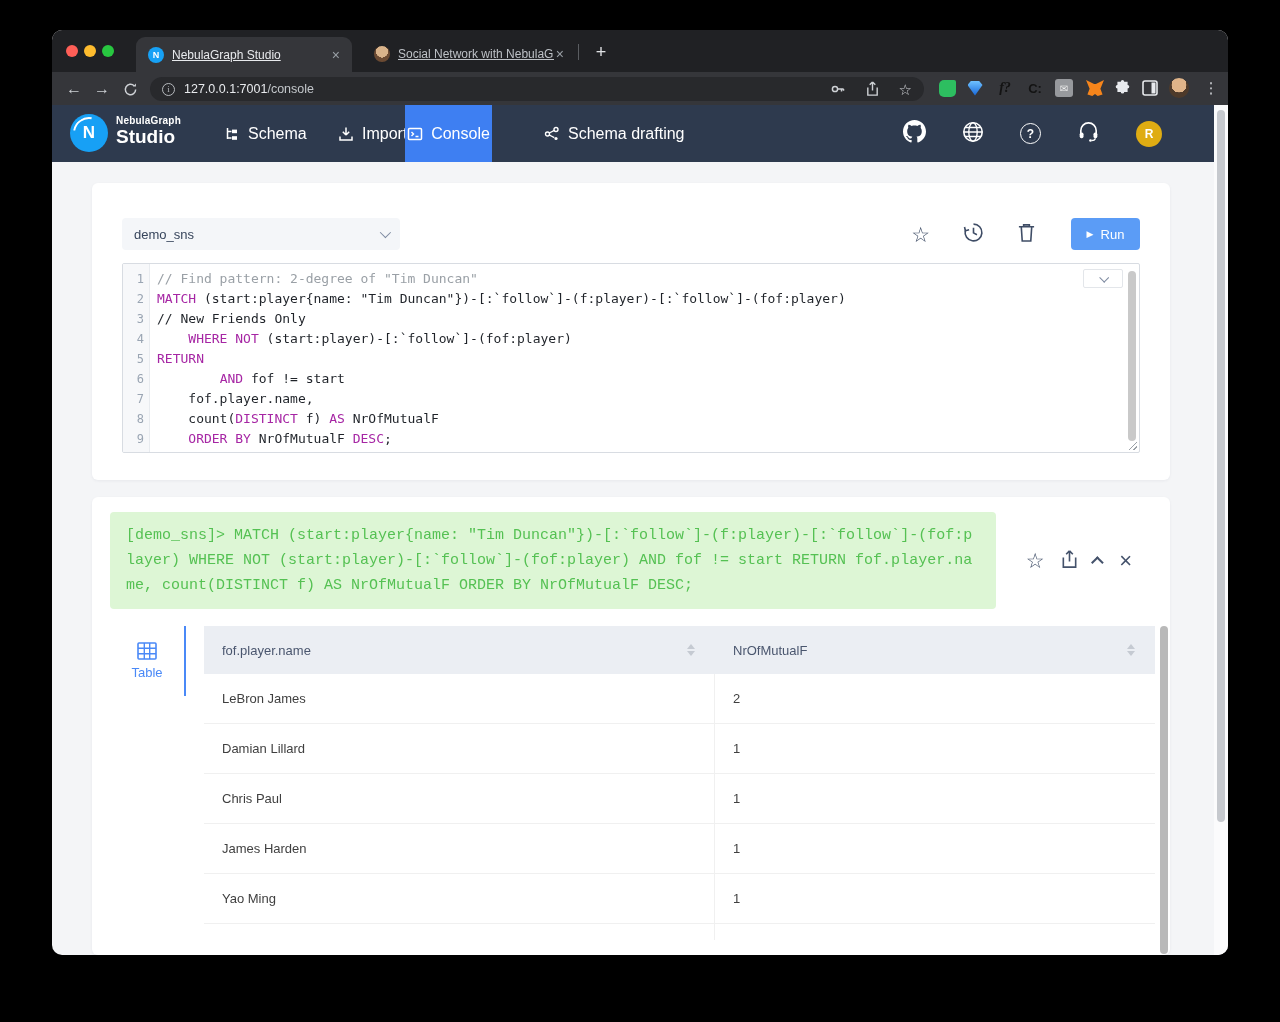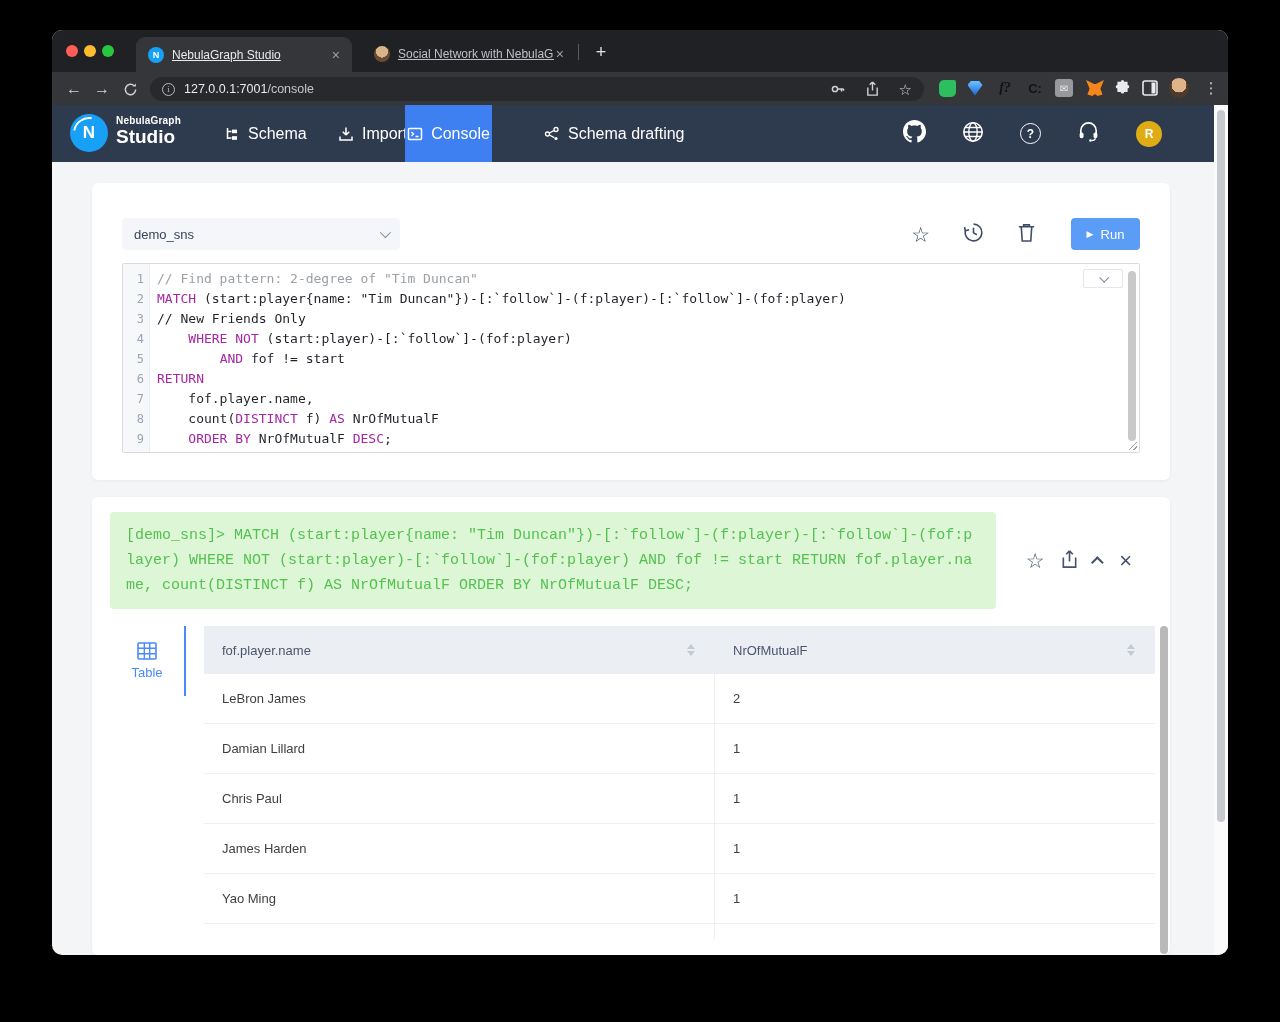--- a/index.html
+++ b/index.html
@@ -326,22 +326,22 @@
           <div class="ln">6</div>
           <div class="ln">7</div>
           <div class="ln">8</div>
           <div class="ln">9</div>
         </div>
       <div class="code-area">
           <div class="cl"><span class="tok-c">// Find pattern: 2-degree of "Tim Duncan"</span></div>
           <div class="cl"><span class="tok-k">MATCH</span><span class="tok-p"> (start:player{name: "Tim Duncan"})-[:`follow`]-(f:player)-[:`follow`]-(fof:player)</span></div>
           <div class="cl"><span class="tok-p">// New Friends Only</span></div>
           <div class="cl"><span class="tok-p">    </span><span class="tok-k">WHERE</span><span class="tok-p"> </span><span class="tok-k">NOT</span><span class="tok-p"> (start:player)-[:`follow`]-(fof:player)</span></div>
+          <div class="cl"><span class="tok-k">RETURN</span></div>
           <div class="cl"><span class="tok-p">        </span><span class="tok-k">AND</span><span class="tok-p"> fof != start</span></div>
-          <div class="cl"><span class="tok-k">RETURN</span></div>
           <div class="cl"><span class="tok-p">    fof.player.name,</span></div>
           <div class="cl"><span class="tok-p">    count(</span><span class="tok-k">DISTINCT</span><span class="tok-p"> f) </span><span class="tok-k">AS</span><span class="tok-p"> NrOfMutualF</span></div>
           <div class="cl"><span class="tok-p">    </span><span class="tok-k">ORDER</span><span class="tok-p"> </span><span class="tok-k">BY</span><span class="tok-p"> NrOfMutualF </span><span class="tok-k">DESC</span><span class="tok-p">;</span></div>
         </div>
       <span class="editor-collapse">
           <span class="caret-down"></span>
         </span>
       <span class="ed-sb"></span>
       <span class="ed-resize"></span>
     </div>

